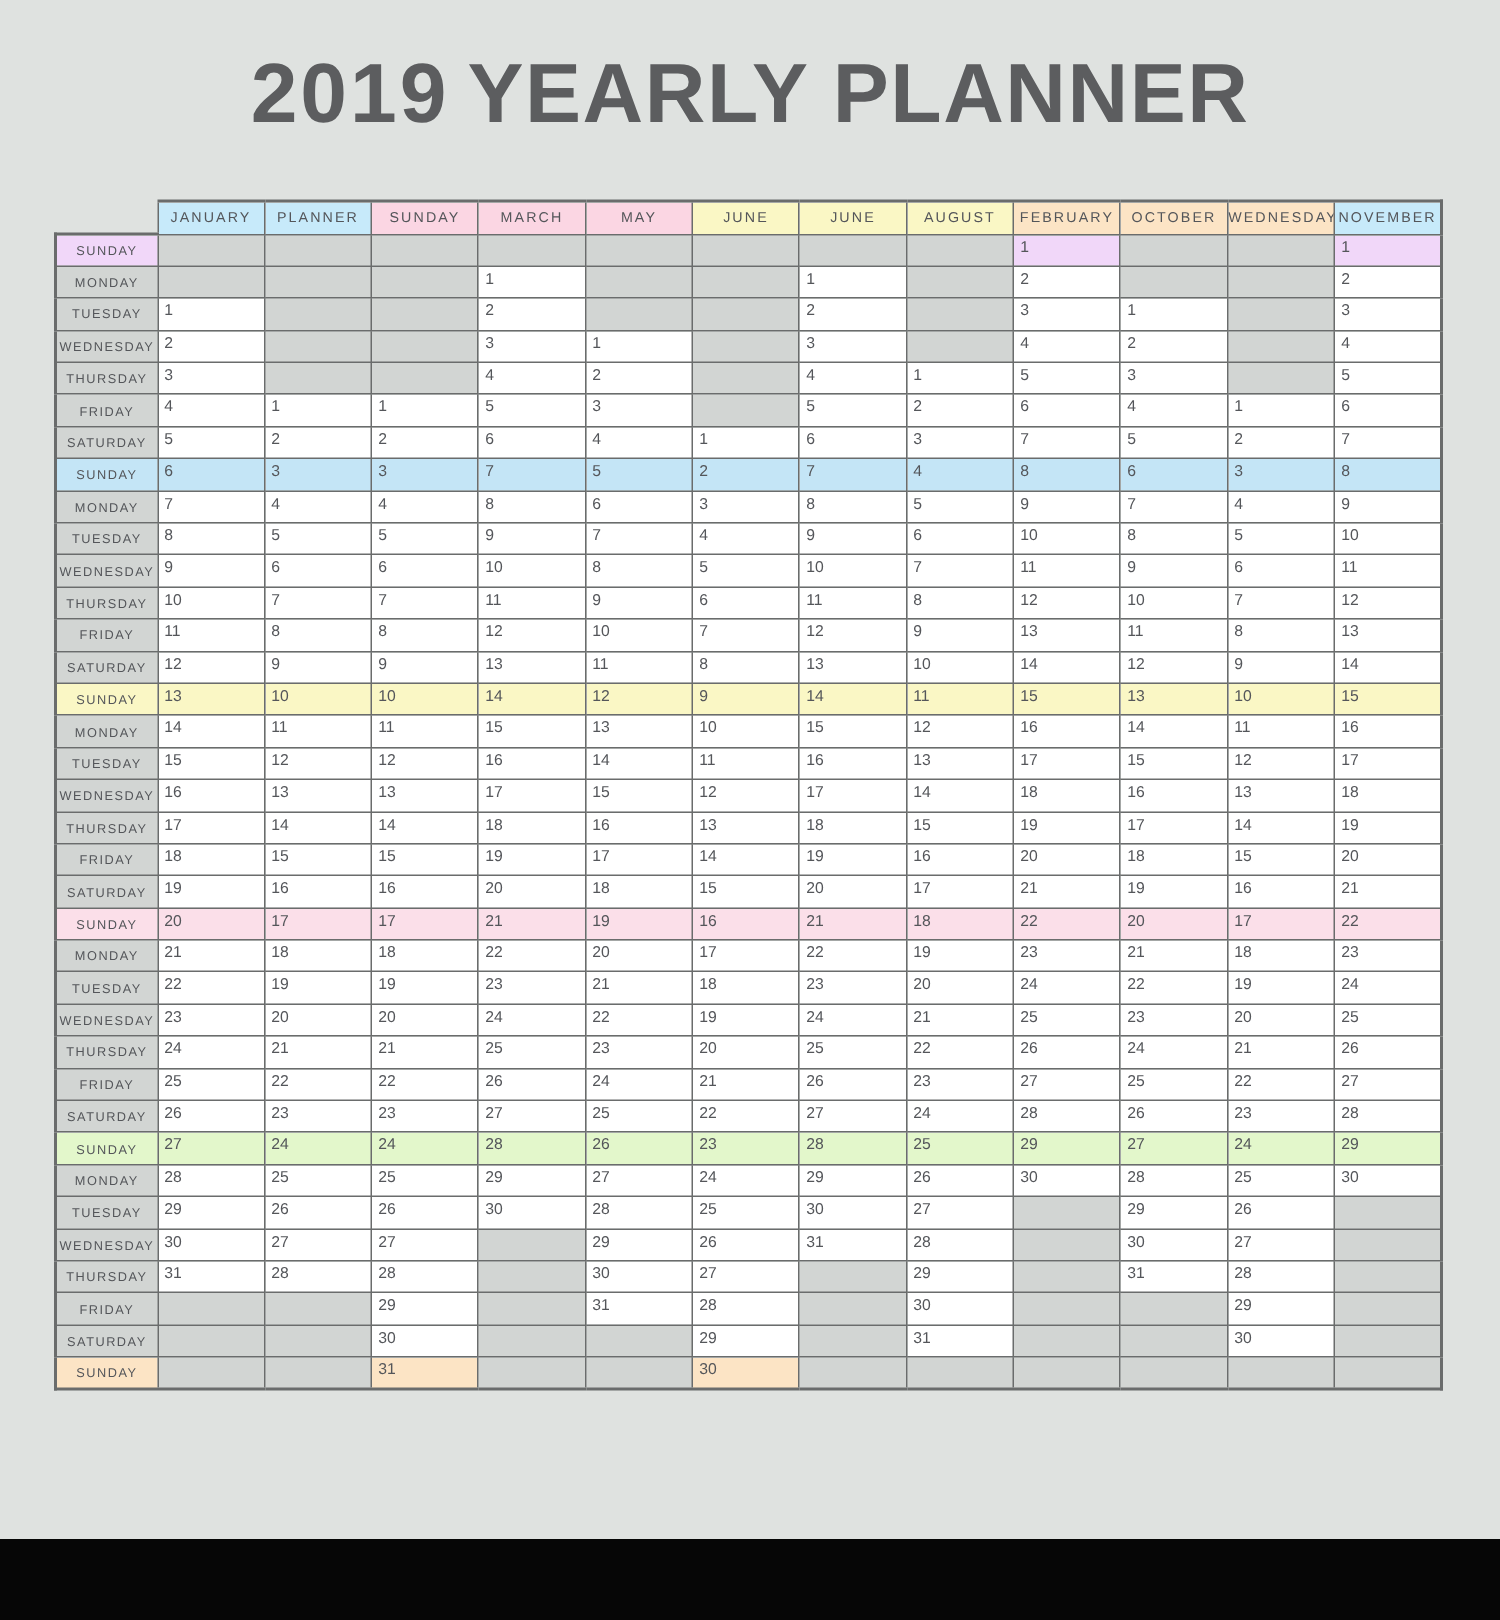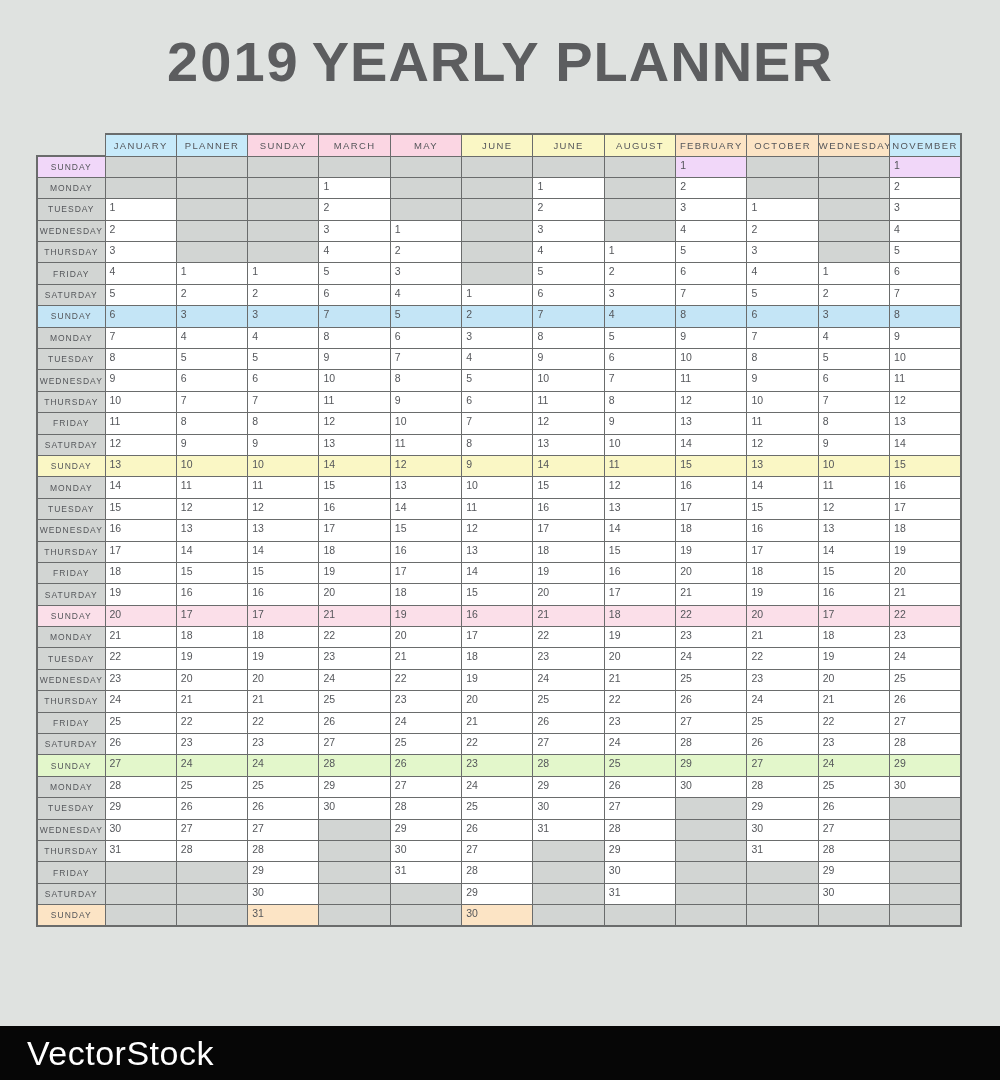--- a/index.html
+++ b/index.html
@@ -601,16 +601,15 @@
           <td class="cell" style="background: rgb(210, 213, 211);"></td>
           <td class="cell" style="background: rgb(210, 213, 211);"></td>
           <td class="cell" style="background: rgb(210, 213, 211);"></td>
           <td class="cell" style="background: rgb(210, 213, 211);"></td>
           <td class="cell" style="background: rgb(210, 213, 211);"></td>
         </tr>
       </tbody>
     </table>
 
   <div class="bar">
-    <div class="brand">VectorStock</div>
   </div>
 
 </div>
 
 </body></html>

